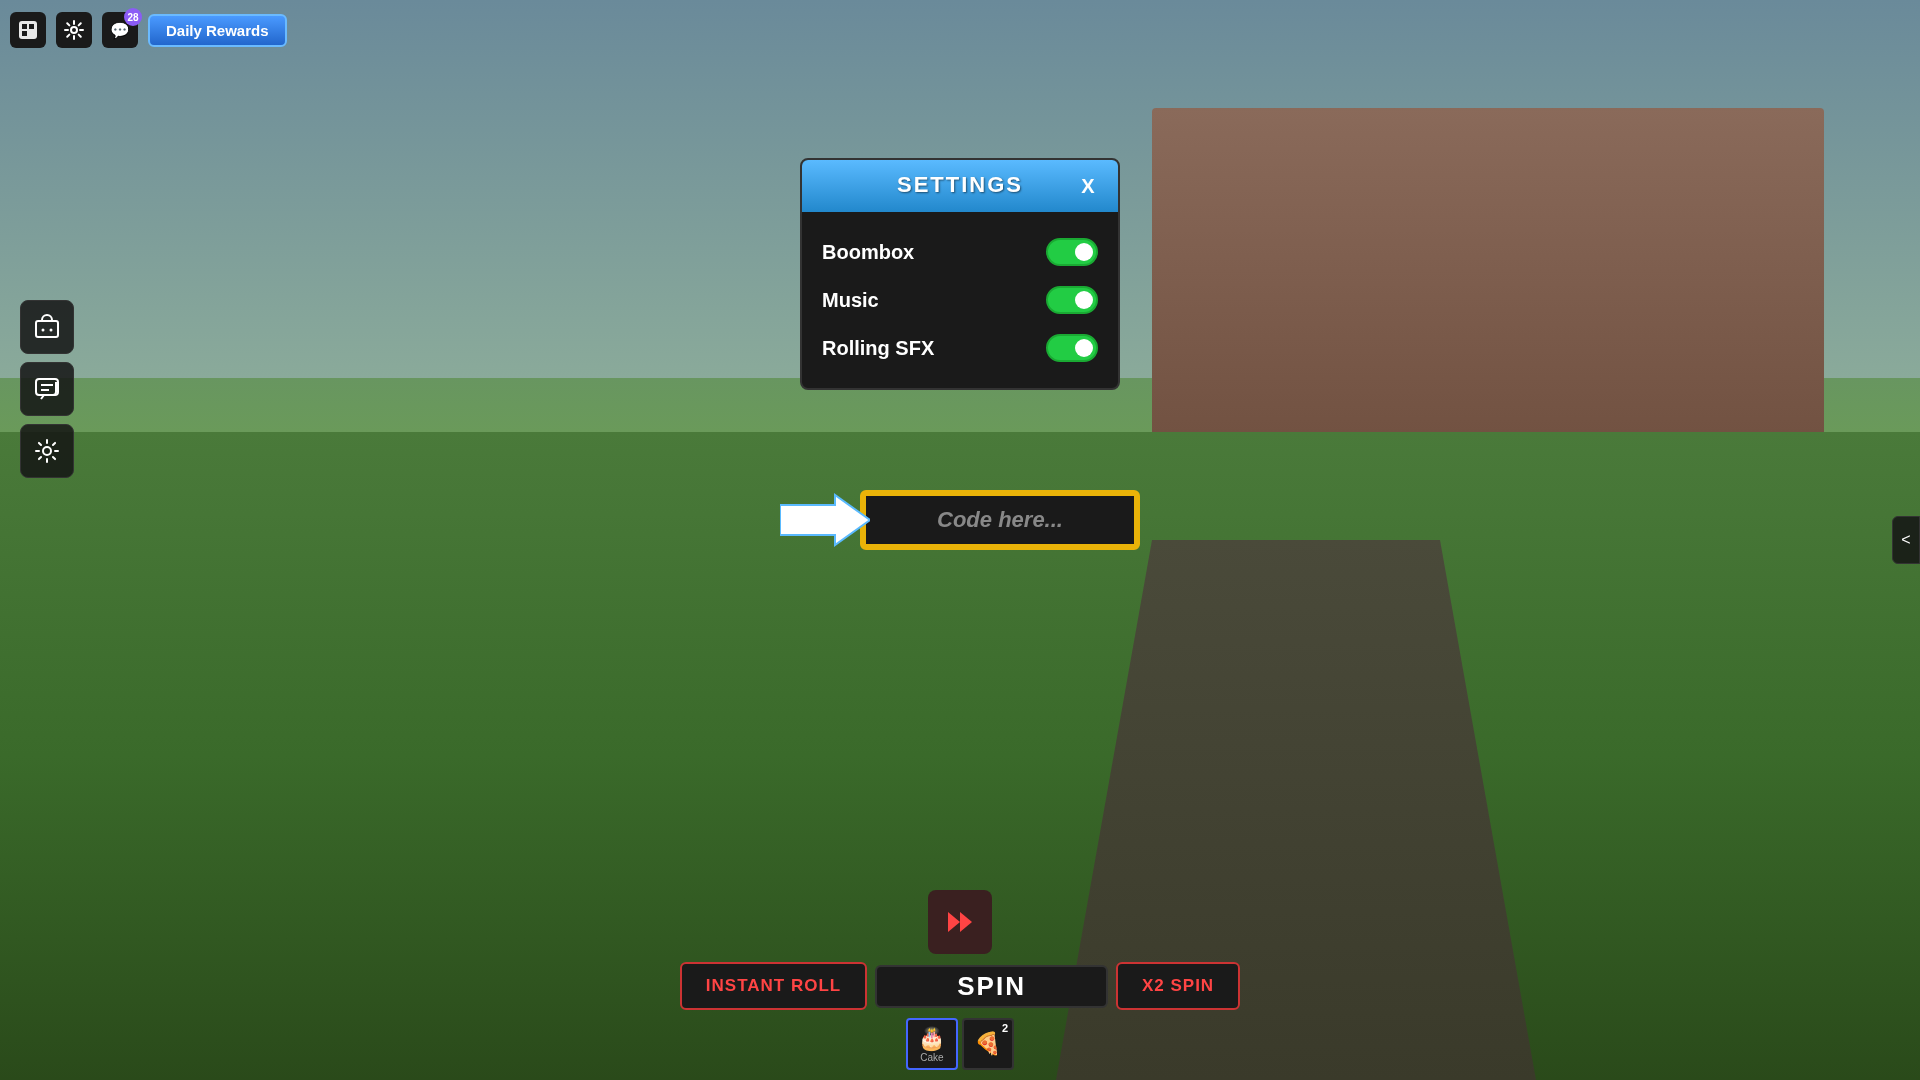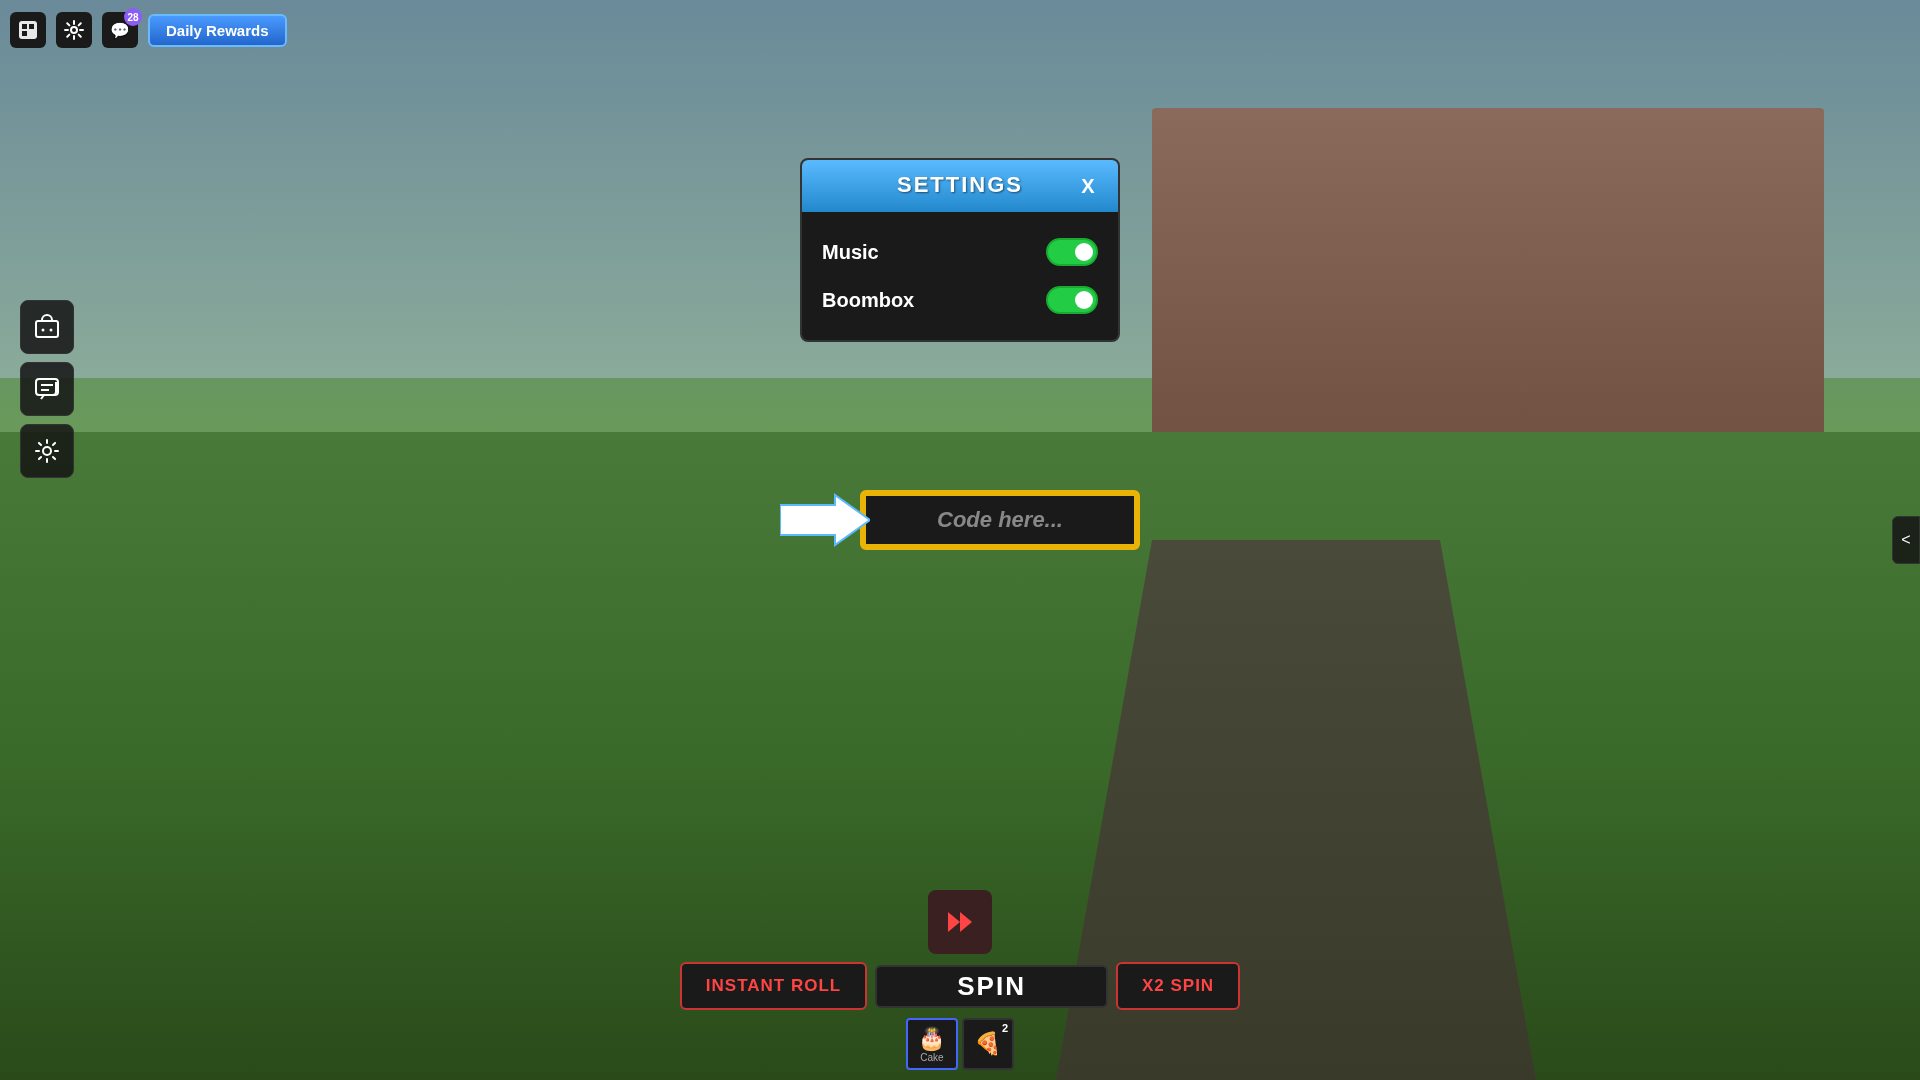--- a/index.html
+++ b/index.html
@@ -473,27 +473,33 @@
 </div>
 
 <div class="settings-modal">
   <div class="settings-header">
     <div style="width:28px;"></div>
     <div class="settings-title">SETTINGS</div>
     <div class="settings-close">X</div>
   </div>
   <div class="settings-body">
     <div class="settings-row">
+      <span class="settings-label">Boombox</span>
+      <div class="toggle">
+        <div class="toggle-knob"></div>
+      </div>
+    </div>
+    <div class="settings-row">
       <span class="settings-label">Music</span>
       <div class="toggle">
         <div class="toggle-knob"></div>
       </div>
     </div>
     <div class="settings-row">
-      <span class="settings-label">Boombox</span>
+      <span class="settings-label">Rolling SFX</span>
       <div class="toggle">
         <div class="toggle-knob"></div>
       </div>
     </div>
   </div>
 </div>
 
 <div class="code-input-container">
 
   <svg class="arrow-pointer" viewBox="0 0 90 60" fill="none">

